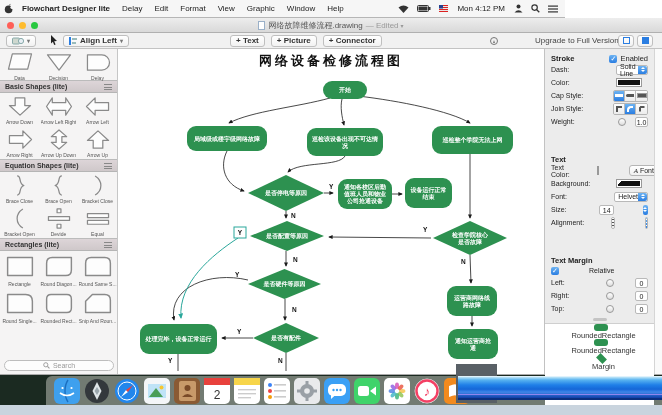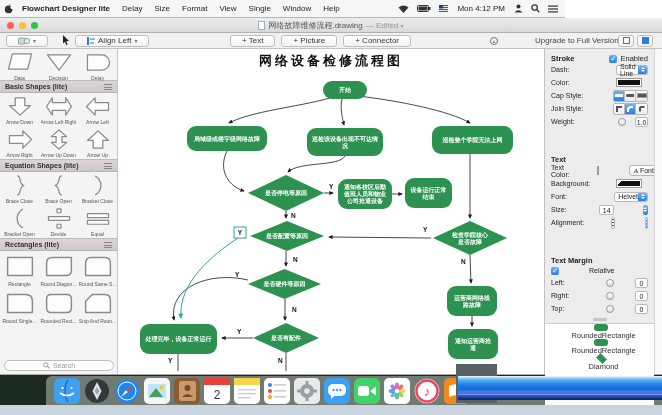--- a/index.html
+++ b/index.html
@@ -24,21 +24,21 @@
   .light { width:7px; height:7px; border-radius:50%; }
   .lr{background:#ff5f57}.ly{background:#febc2e}.lg{background:#28c840}
   .doc-ico { width:7px; height:9px; border:1px solid #9ab0c8; background:#fff; margin-right:3px; }
   .edited { color:#999; margin-left:3px; }
   .tb-chev { color:#999; font-size:6px; margin-left:2px; }
 
   
   .toolbar { position:absolute; left:0; top:33px; width:662px; height:16px; background:#f1f1f1;
     border-bottom:1px solid #c3c3c3; display:flex; align-items:center; font-size:8px; color:#333; z-index:10;}
   .tbtn { background:linear-gradient(#fff,#f2f2f2); border:1px solid #bfbfbf; border-radius:3px;
-    height:12px; display:inline-flex; align-items:center; padding:0 11px; margin-left:6px; }
+    height:12px; display:inline-flex; align-items:center; padding:0 5px; margin-left:6px;font-weight:bold; }
   .tbtn .chev { font-size:6px; color:#777; margin-left:3px; }
   .cursor-ico { margin-left:14px; }
   .center-group { position:absolute; left:224px; display:flex; }
   .upgrade { position:absolute; left:490px; display:flex; align-items:flex-end; color:#444;gap:34px; }
   .up-ico { width:8px; height:8px; border:1px solid #777; border-radius:50%; position:relative; margin-right:3px;}
   .up-ico:before{content:""; position:absolute; left:2px; top:1.5px; border-left:1.5px solid transparent; border-right:1.5px solid transparent; border-bottom:3px solid #777;}
   .view-btns { position:absolute; left:618px; display:flex; gap:3px; }
   .vbtn { width:16px; height:12px; border:1px solid #bfbfbf; border-radius:3px; background:linear-gradient(#fff,#f2f2f2); display:flex; align-items:center; justify-content:center;}
   .vbtn .sq { width:7px; height:7px; border:1px solid #2a7de1; }
   .vbtn.sel .sq { background:#2a7de1; }
@@ -139,24 +139,24 @@
     <span class="mb-ico">
       <svg width="10" height="11" viewBox="0 0 10 11">
           <circle cx="4.6" cy="6.4" r="3.8" fill="#333"></circle>
           <circle cx="8.3" cy="4.2" r="1.9" fill="#f6f6f6"></circle>
           <path d="M5,2.6 Q5.3,1.2 6.6,0.8 Q6.5,2.2 5,2.6Z" fill="#333"></path>
         </svg>
     </span>
     <span class="appname">Flowchart Designer lite</span>
     <span style="display:flex;">
         <span class="mitem">Delay</span>
-        <span class="mitem">Size</span>
+        <span class="mitem">Edit</span>
         <span class="mitem">Format</span>
         <span class="mitem">View</span>
-        <span class="mitem">Single</span>
+        <span class="mitem">Graphic</span>
         <span class="mitem">Window</span>
         <span class="mitem">Help</span>
       </span>
     <span class="mb-spacer"></span>
     <span class="mb-ico">
       <svg width="11" height="8" viewBox="0 0 11 8">
           <path d="M0.5,2.6 Q5.5,-1.6 10.5,2.6 L5.5,8 Z" fill="#333"></path>
         </svg>
     </span>
     <span class="mb-ico">
@@ -686,21 +686,21 @@
         <div class="objrow">
           <span class="obj-ico">
             <span class="obj-rr"></span>
           </span>
   <span>RoundedRectangle</span>
         </div>
         <div class="objrow">
           <span class="obj-ico">
             <span class="obj-dia"></span>
           </span>
-  <span>Diamond</span>
+  <span>Margin</span>
         </div>
       </div>
   </div>
   <div class="right-strip"></div>
 
   <div class="desktop"></div>
   <div class="winbottom"></div>
   <div class="dock">
       <div class="dicon"><svg width="26" height="26" viewBox="0 0 26 26">
           <rect width="26" height="26" rx="6" fill="#3ea0ee"></rect>

